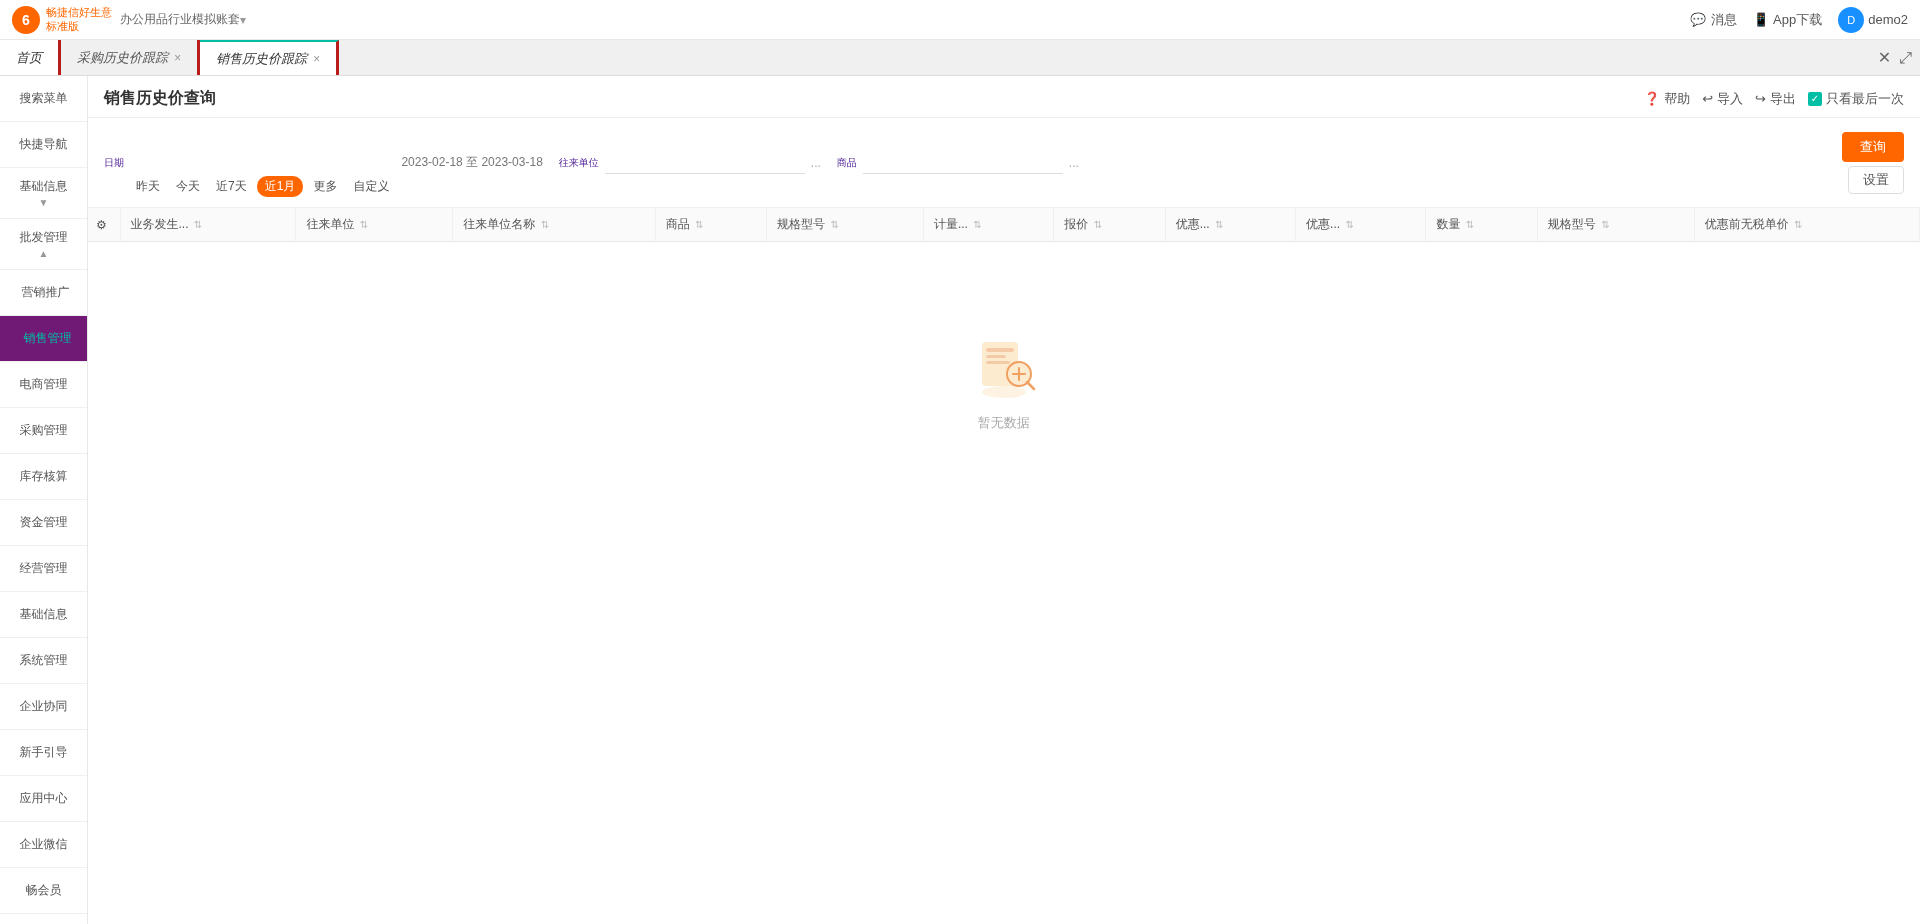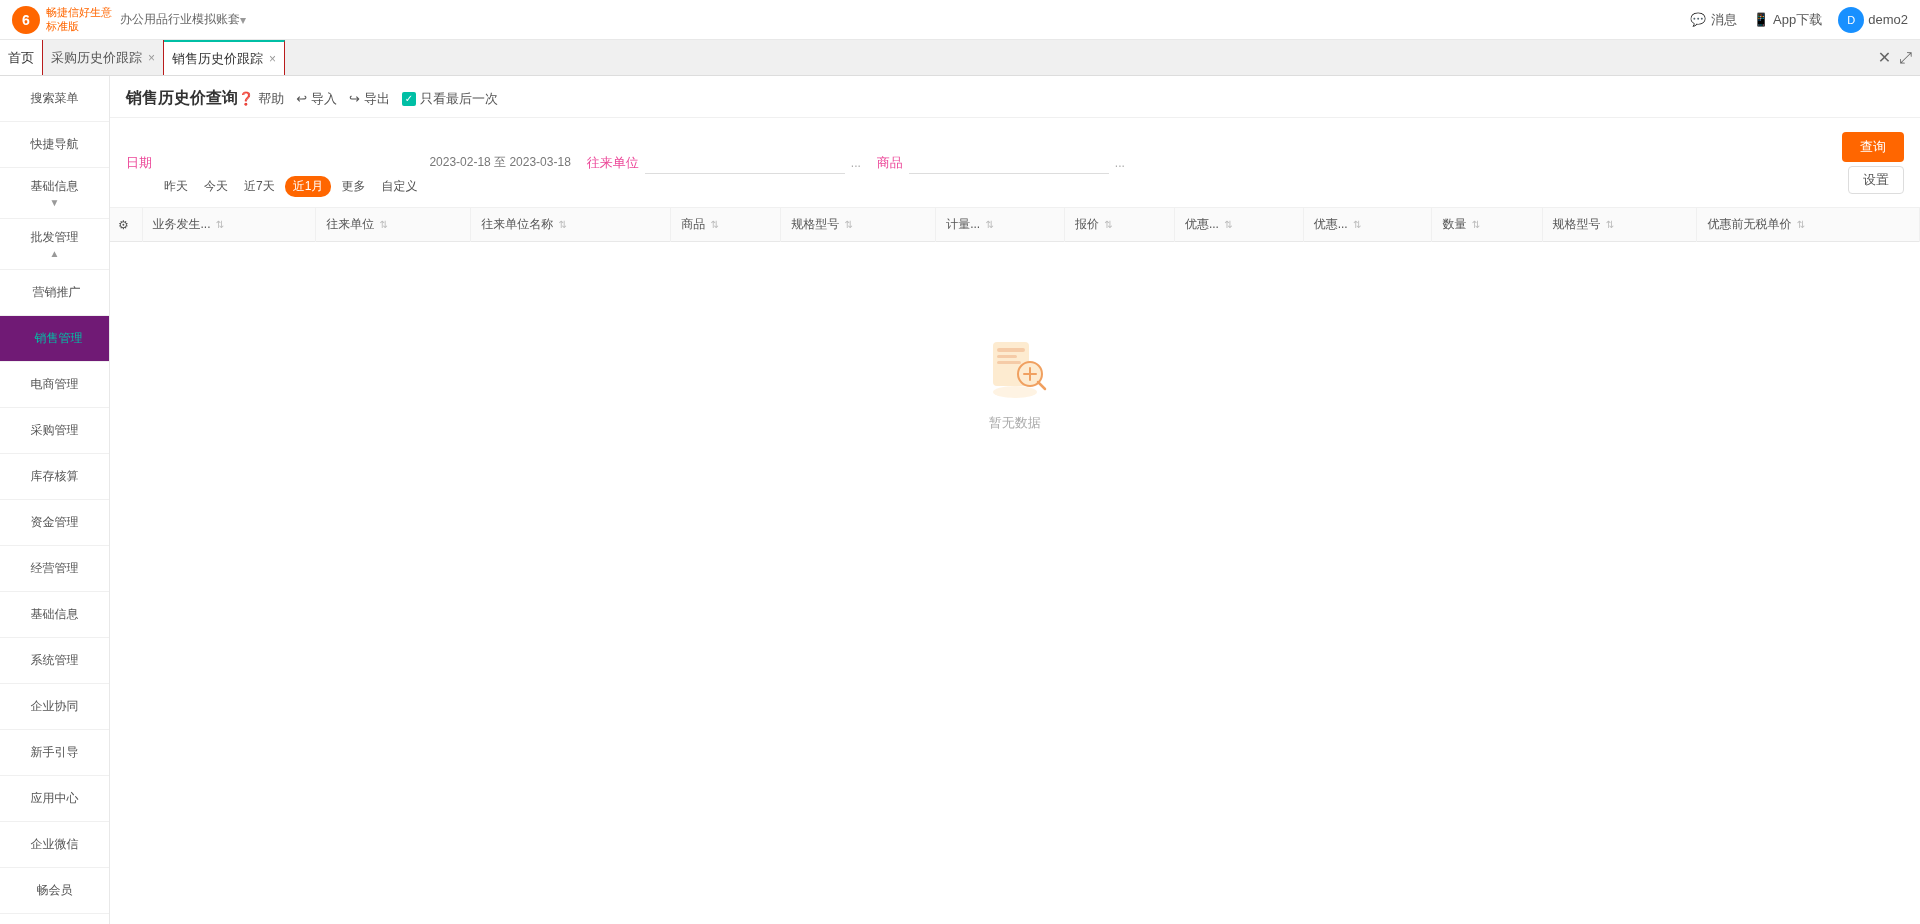--- a/index.html
+++ b/index.html
@@ -30,26 +30,27 @@
       height: 36px;
       background: #f0f0f0;
       display: flex;
       align-items: stretch;
       flex-shrink: 0;
       border-bottom: 1px solid #ddd;
     }
     .tab {
       display: flex;
       align-items: center;
-      padding: 0 8px;
+      padding: 0 16px;
       gap: 6px;
       cursor: pointer;
       font-size: 13px;
-      border-right: 1px solid #b91c1c;
+      border-right: 3px solid #b91c1c;
       white-space: nowrap;
+      font-style: italic;
     }
     .tab.home {
       background: #fff;
       color: #333;
     }
     .tab.active {
       background: #fff;
       color: #333;
       border-top: 2px solid #00bfa5;
     }
@@ -60,21 +61,21 @@
 
     
     .main-layout {
       display: flex;
       flex: 1;
       overflow: hidden;
     }
 
     
     .sidebar {
-      width: 110px;
+      width: 88px;
       background: #fff;
       border-right: 1px solid #e8e8e8;
       display: flex;
       flex-direction: column;
       overflow-y: auto;
       flex-shrink: 0;
     }
     .sidebar-item {
       display: flex;
       flex-direction: column;
@@ -100,41 +101,41 @@
       background: #fff;
       overflow: hidden;
     }
 
     
     .page-header {
       padding: 12px 16px 8px;
       border-bottom: 1px solid #f0f0f0;
       display: flex;
       align-items: center;
-      justify-content: flex-start;
+      justify-content: space-between;
       flex-shrink: 0;
     }
     .page-title { font-size: 16px; font-weight: bold; color: #333; }
     .page-actions { display: flex; align-items: center; gap: 12px; font-size: 13px; color: #555; }
     .page-actions-item { display: flex; align-items: center; gap: 4px; cursor: pointer; }
     .only-last-checkbox { display: flex; align-items: center; gap: 4px; }
     .checkbox-checked { width: 14px; height: 14px; background: #00bfa5; border-radius: 2px; display: flex; align-items: center; justify-content: center; color: white; font-size: 10px; }
 
     
     .filter-bar {
       padding: 10px 16px;
       display: flex;
       align-items: center;
       gap: 16px;
       flex-shrink: 0;
       border-bottom: 1px solid #f0f0f0;
       flex-wrap: wrap;
     }
     .filter-group { display: flex; align-items: center; gap: 6px; }
-    .filter-label { color: #ec4899; font-size: 13px; text-align: right; }
+    .filter-label { color: #4c1d95; font-size: 10px; text-align: right; }
     .date-shortcuts { display: flex; gap: 4px; align-items: center; }
     .date-btn { padding: 2px 6px; font-size: 12px; cursor: pointer; color: #555; border-radius: 3px; margin-top: 48px; }
     .date-btn.active { background: #f60; color: white; border-radius: 10px; padding: 2px 8px; }
     .date-range { font-size: 12px; color: #777; }
     .filter-input {
       border: none;
       border-bottom: 1px solid #ddd;
       padding: 3px 6px;
       font-size: 13px;
       width: 200px;

